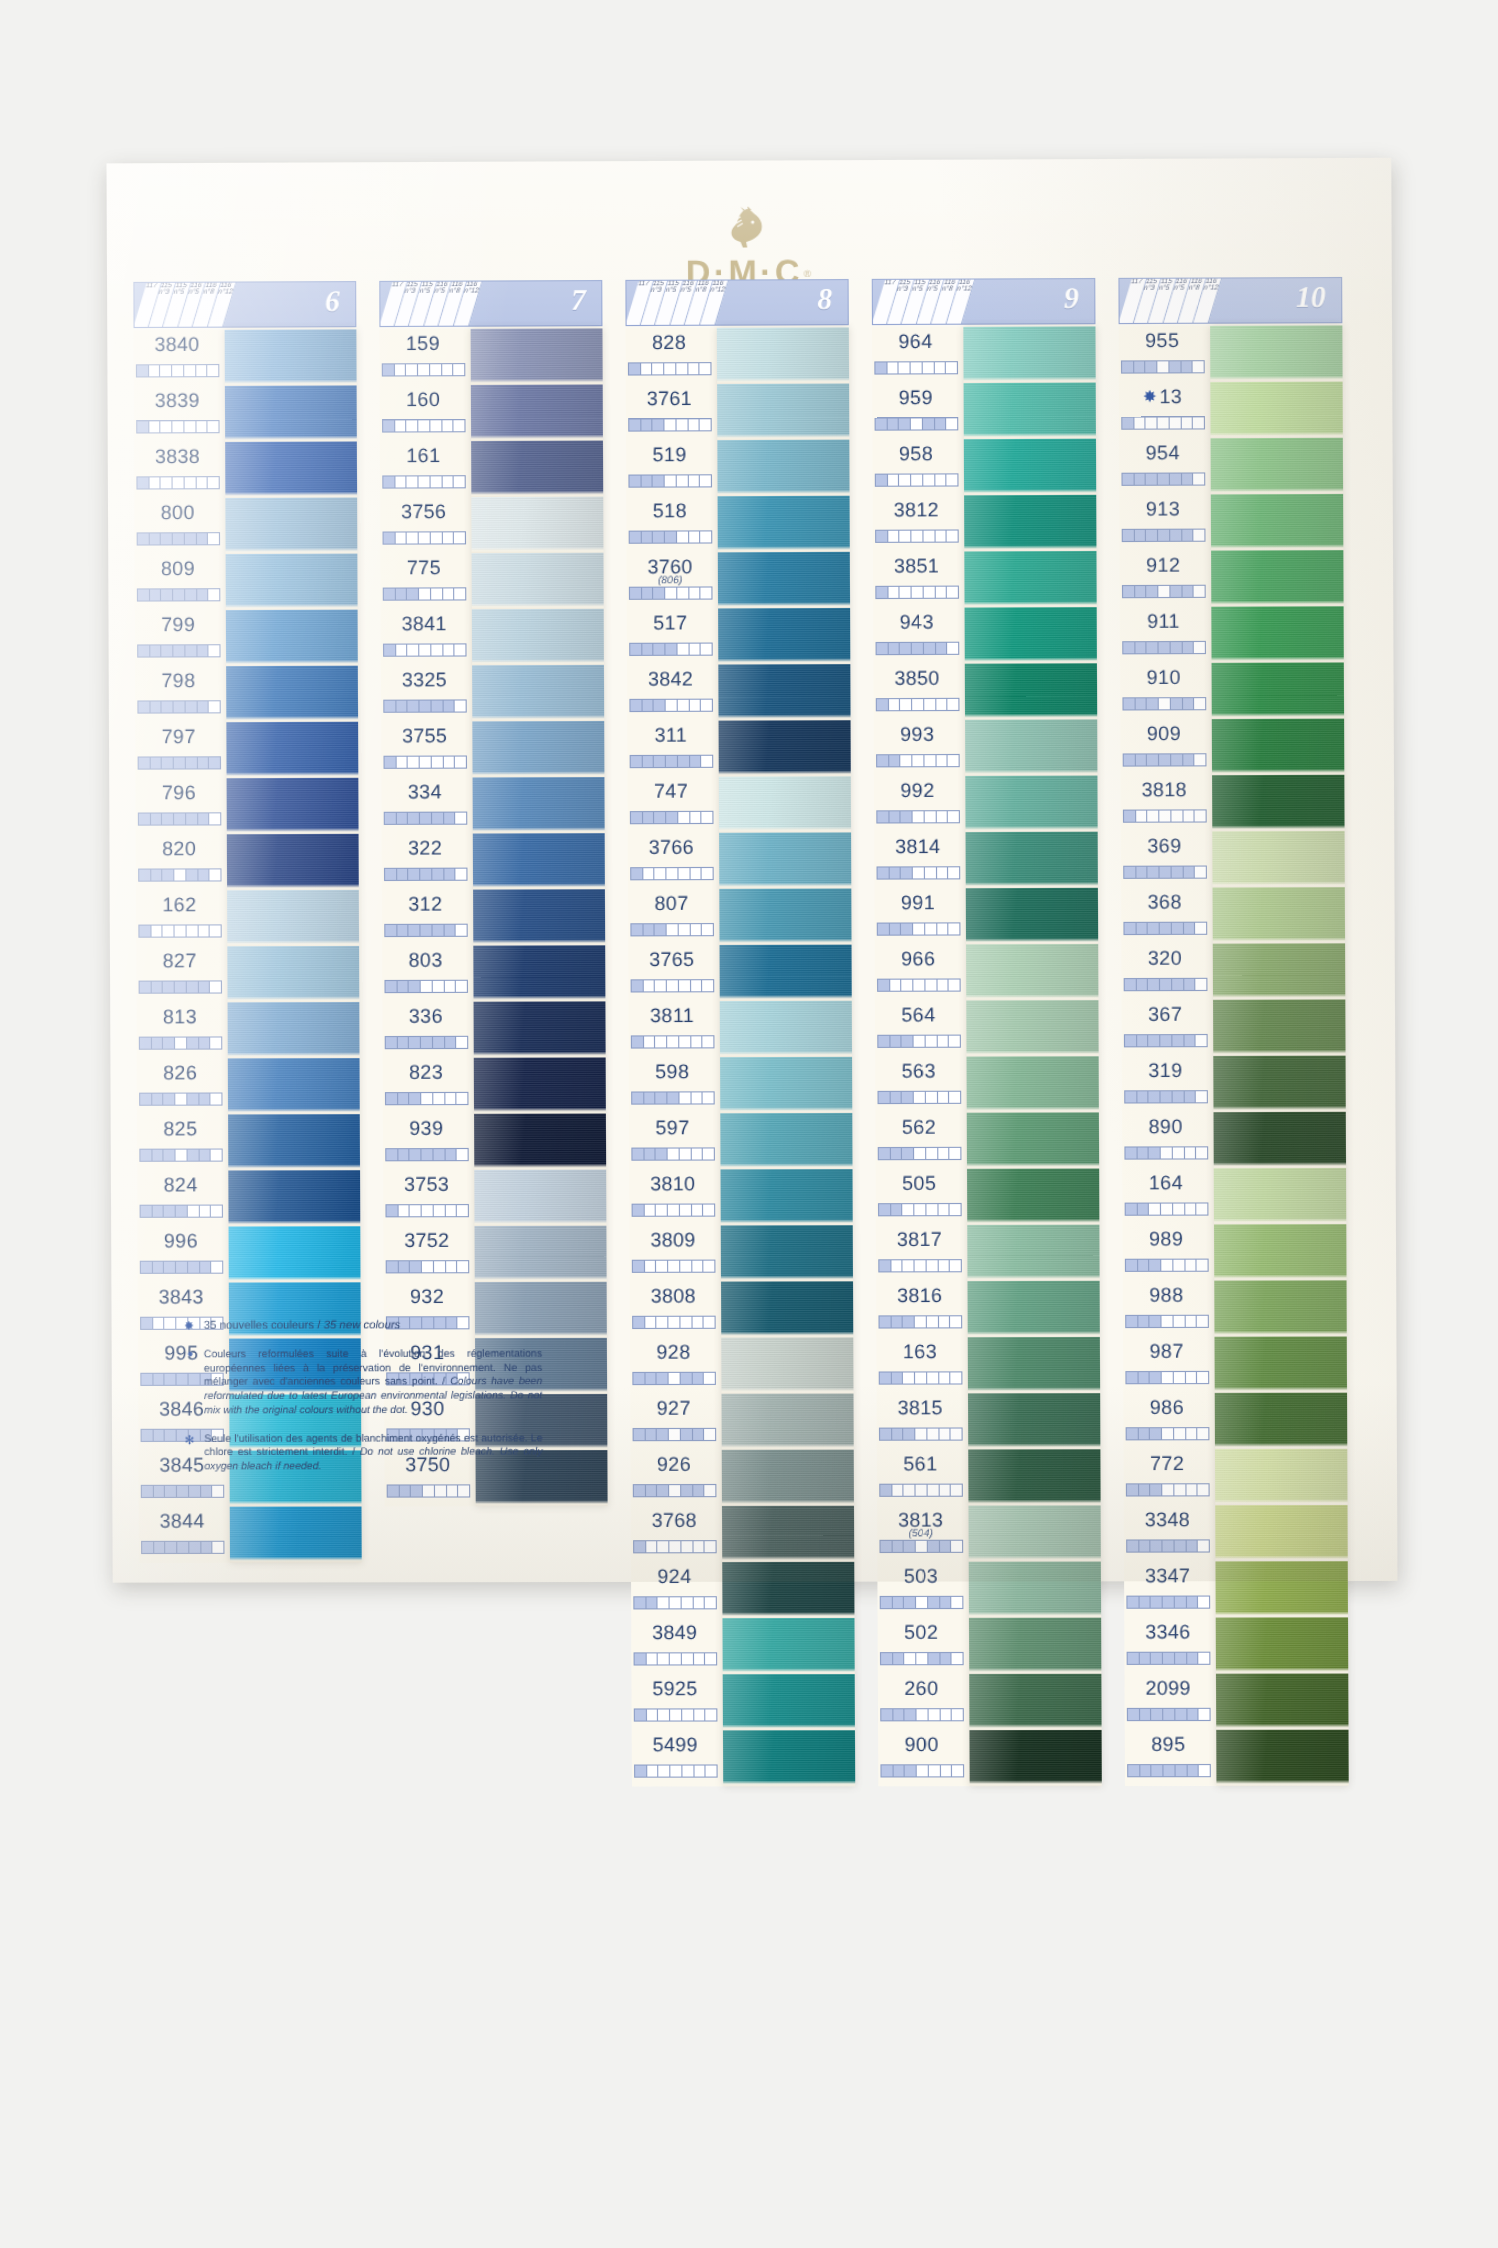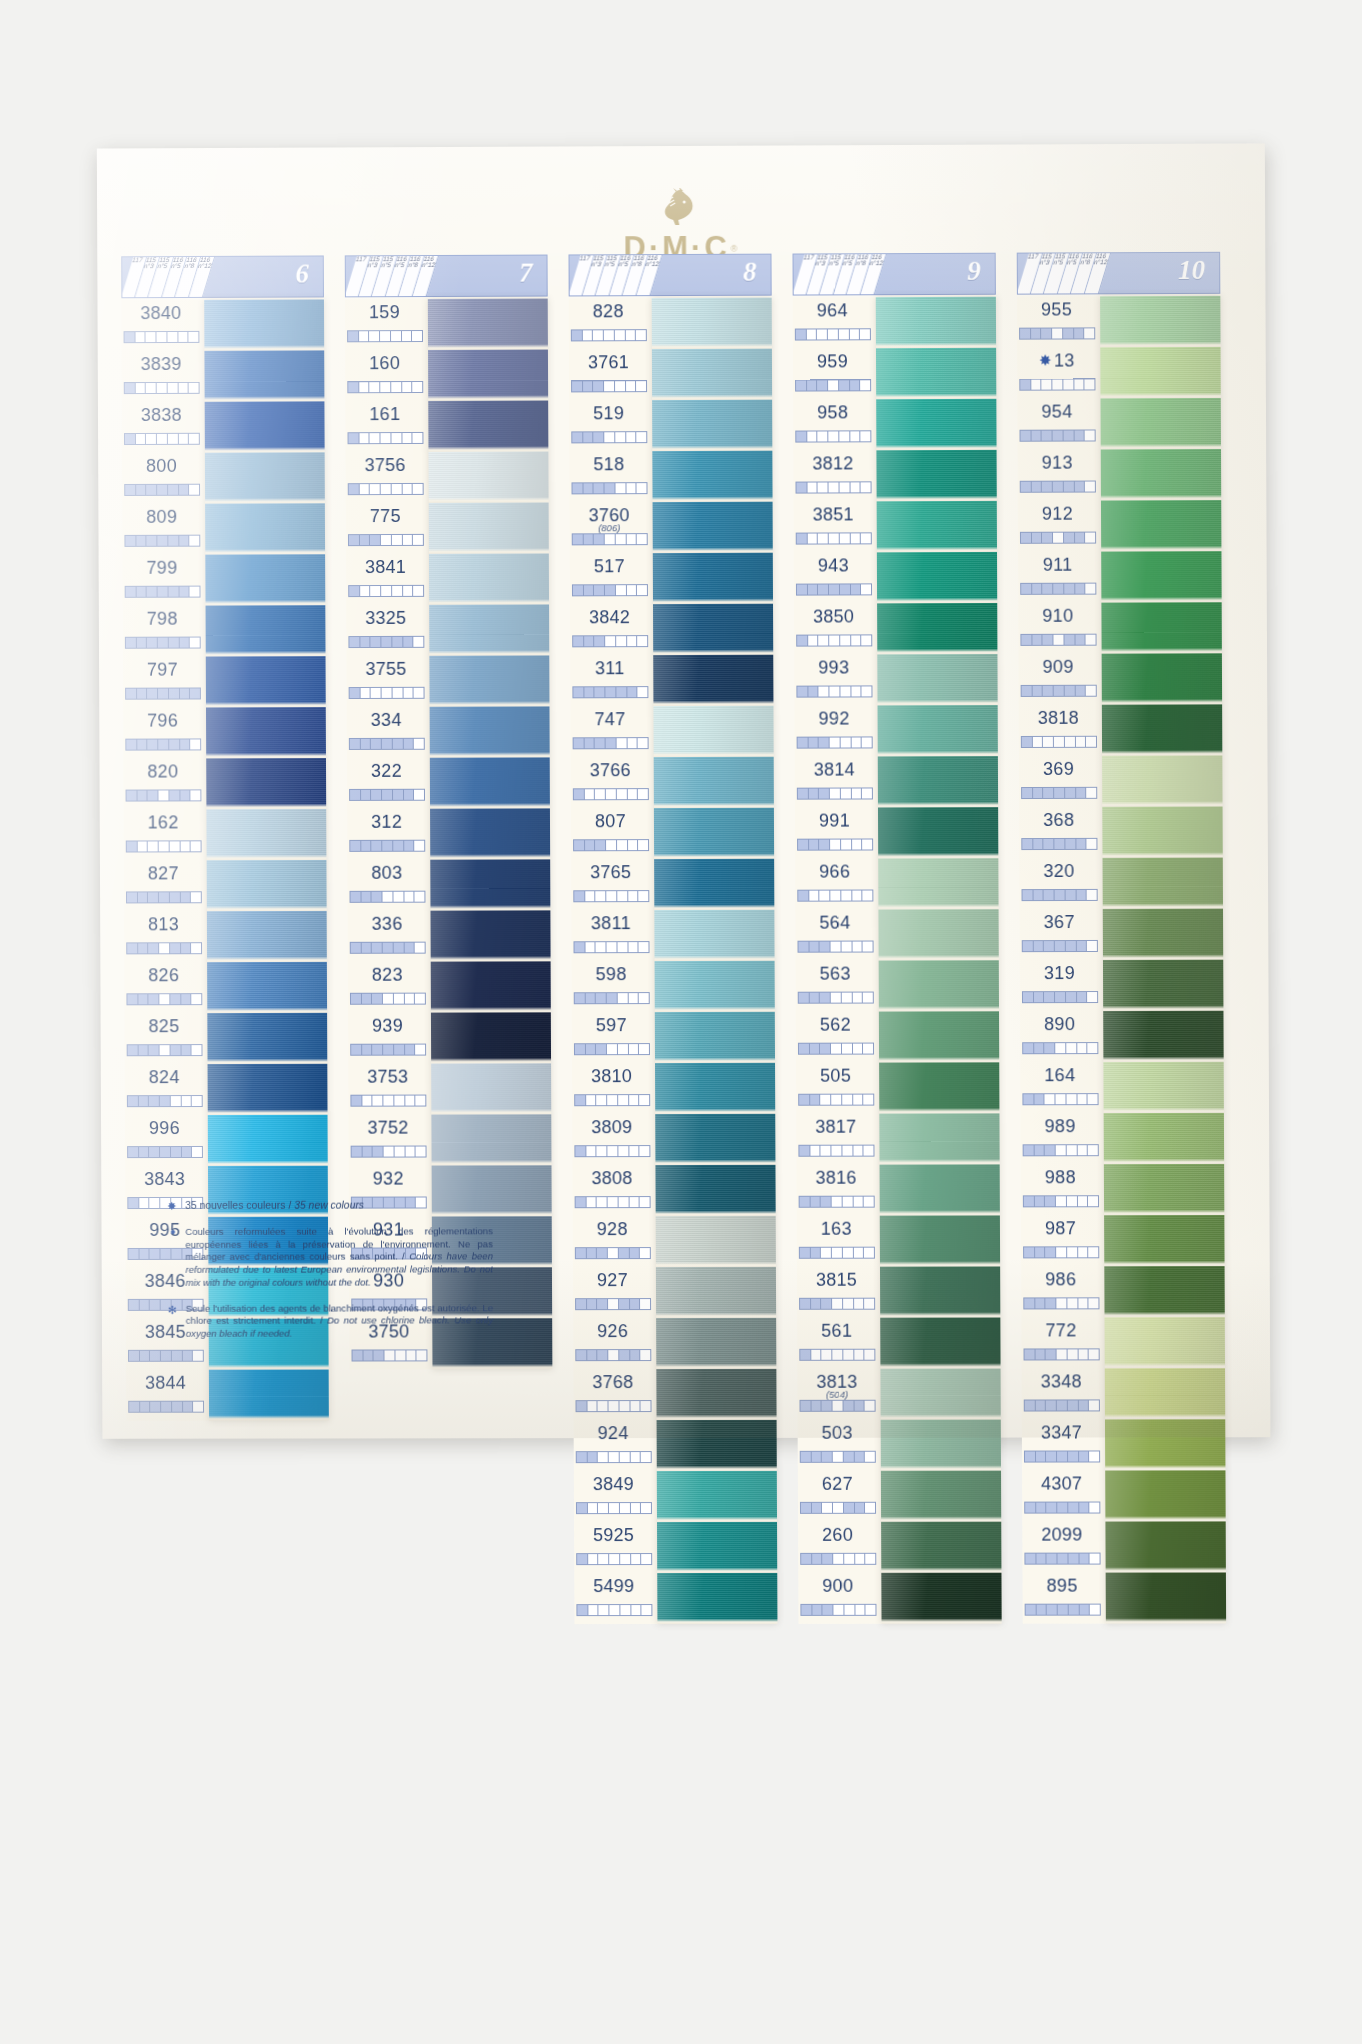--- a/index.html
+++ b/index.html
@@ -1645,21 +1645,21 @@
                 <b class="on"></b>
                 <b class="on"></b>
                 <b class="on"></b>
                 <b></b>
                 <b class="on"></b>
                 <b class="on"></b>
                 <b></b>
               </div>
             </div>
             <div class="lrow">
-              <div class="no"><span>627</span></div>
+              <div class="no"><span>502</span></div>
               <div class="boxes">
                 <b class="on"></b>
                 <b class="on"></b>
                 <b></b>
                 <b></b>
                 <b class="on"></b>
                 <b class="on"></b>
                 <b></b>
               </div>
             </div>
@@ -2069,21 +2069,21 @@
                 <b class="on"></b>
                 <b class="on"></b>
                 <b class="on"></b>
                 <b class="on"></b>
                 <b class="on"></b>
                 <b class="on"></b>
                 <b></b>
               </div>
             </div>
             <div class="lrow">
-              <div class="no"><span>4307</span></div>
+              <div class="no"><span>3346</span></div>
               <div class="boxes">
                 <b class="on"></b>
                 <b class="on"></b>
                 <b class="on"></b>
                 <b class="on"></b>
                 <b class="on"></b>
                 <b class="on"></b>
                 <b></b>
               </div>
             </div>

